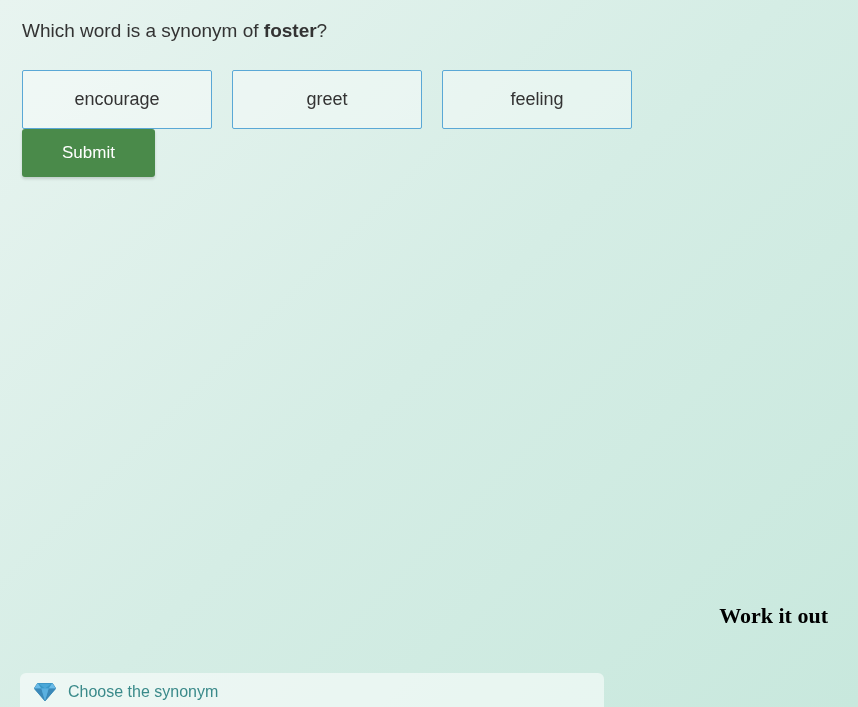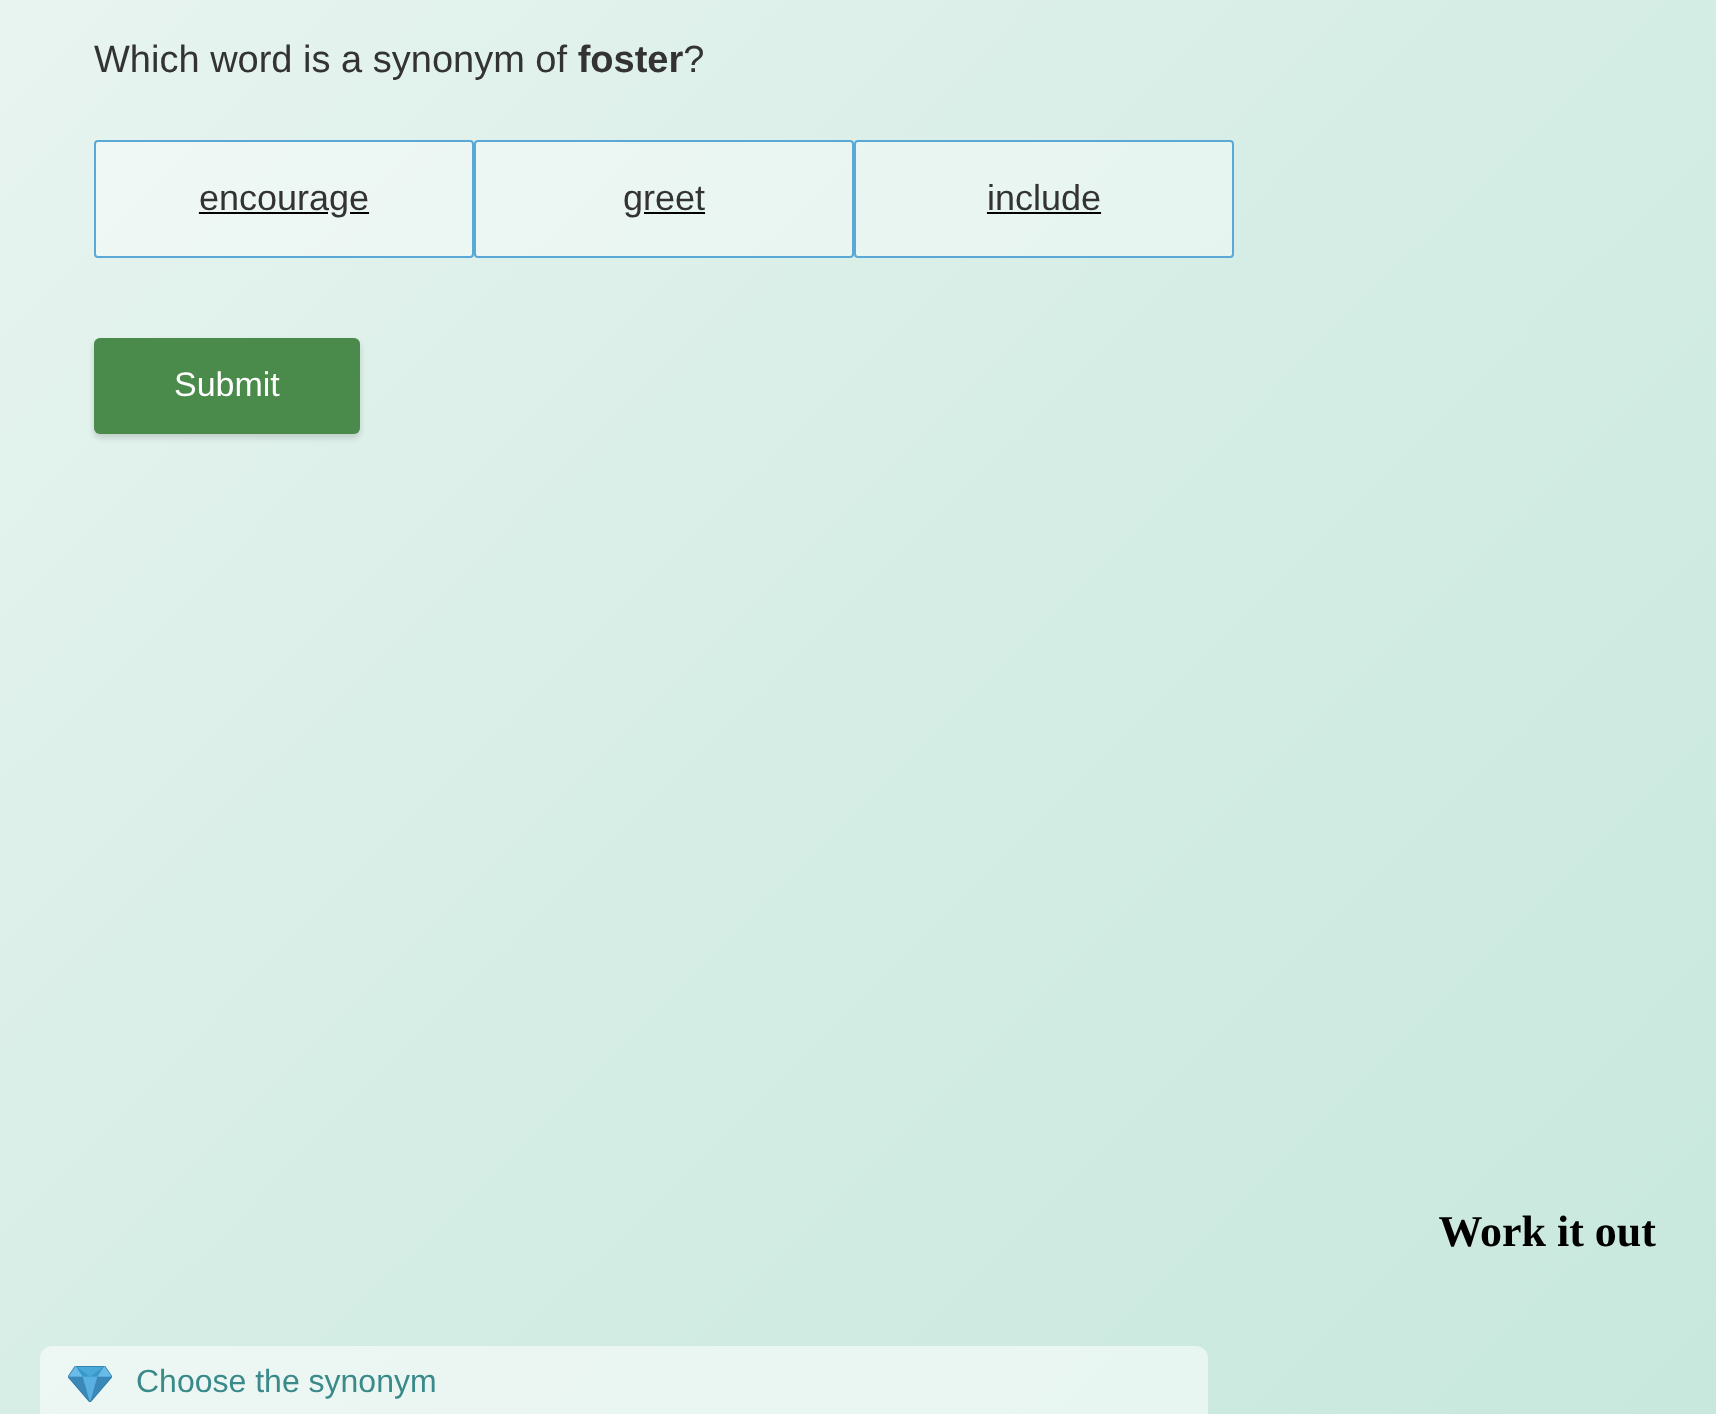--- a/index.html
+++ b/index.html
@@ -9,35 +9,34 @@
     }
     body {
       font-family: Verdana, Geneva, sans-serif;
       background: linear-gradient(135deg, #e8f4f0 0%, #d5ede5 50%, #c8e8dd 100%);
       width: 858px;
       height: 707px;
       position: relative;
       overflow: hidden;
     }
     .question-container {
-      padding: 20px 47px;
+      padding: 20px 22px;
     }
     .question-text {
       font-size: 19px;
       color: #333;
       margin-bottom: 28px;
       font-weight: 500;
     }
     .question-text .bold-word {
       font-weight: bold;
     }
     .options-row {
       display: flex;
-      margin-bottom: 40px;
-      text-decoration: underline;
+      gap: 20px;
     }
     .option-button {
       border: 1.5px solid #5aa8d6;
       background: rgba(255, 255, 255, 0.4);
       color: #333;
       font-size: 18px;
       font-family: inherit;
       padding: 18px 0;
       width: 190px;
       text-align: center;
@@ -100,21 +99,21 @@
 <body>
 
 <div class="question-container">
   <div class="question-text">
     <span>Which word is a synonym of </span><span class="bold-word">foster</span><span>?</span>
   </div>
 
   <div class="options-row">
     <button class="option-button">encourage</button>
     <button class="option-button">greet</button>
-    <button class="option-button">include</button>
+    <button class="option-button">feeling</button>
   </div>
 
   <button class="submit-button">Submit</button>
 </div>
 
 <div class="work-it-out">
   <div class="work-it-out-title">Work it out</div>
 </div>
 
 <div class="bottom-bar">

